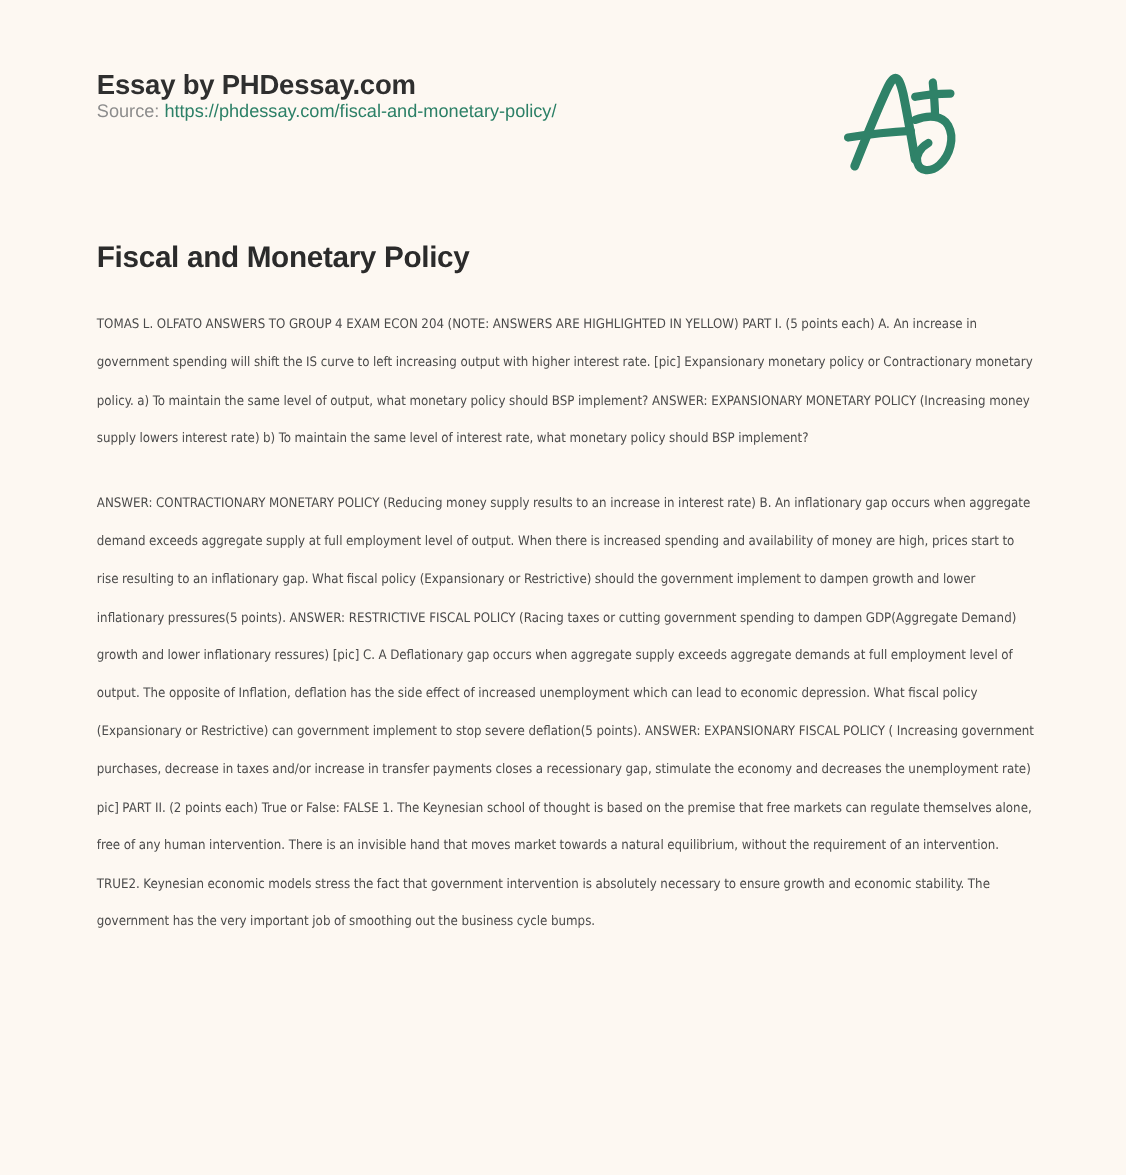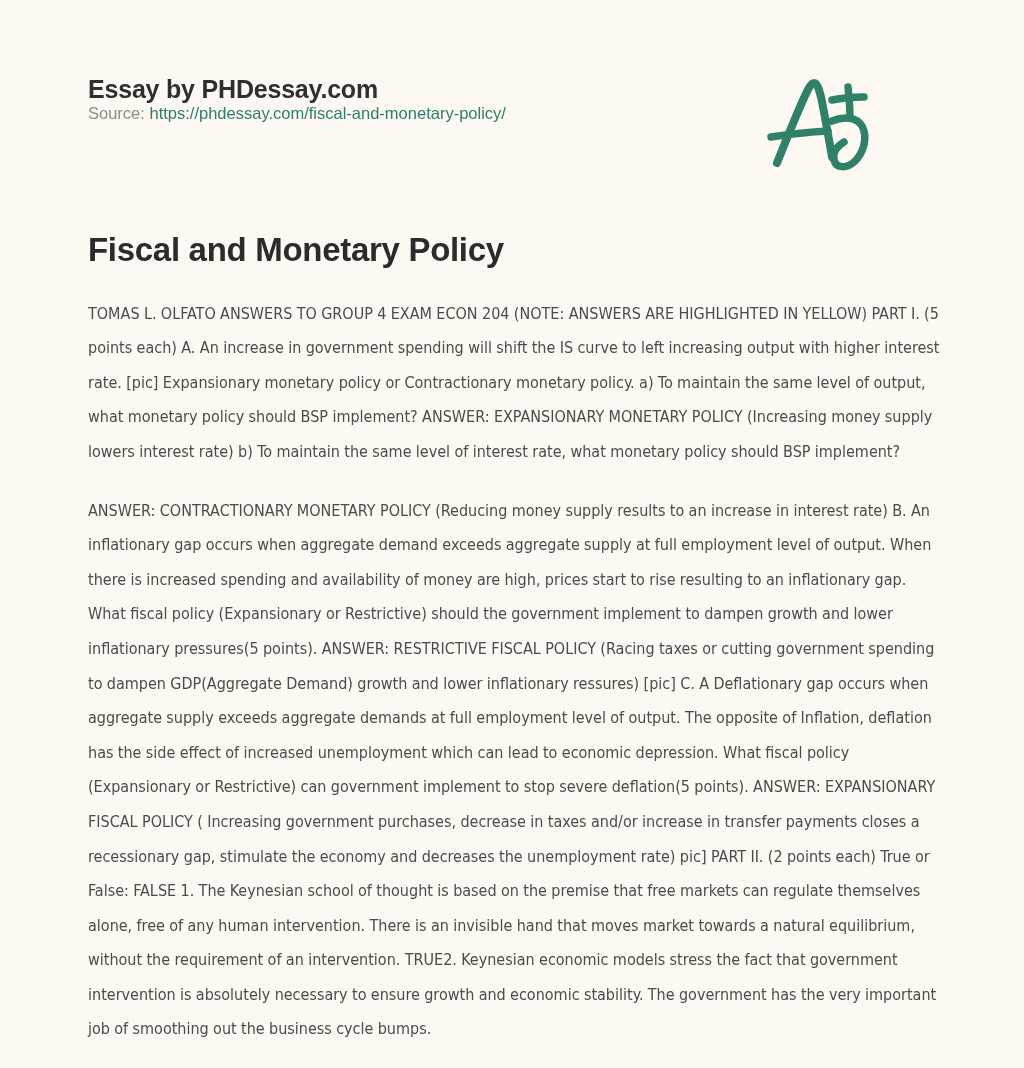--- a/index.html
+++ b/index.html
@@ -14,21 +14,21 @@
     color: #3a3a3a;
     overflow: hidden;
     position: relative;
   }
 
   .page {
     position: relative;
     width: 1024px;
     height: 1068px;
     box-sizing: border-box;
-    padding: 12px 88px;
+    padding: 0 88px;
   }
 
   
   .header {
     position: relative;
     padding-top: 62px;
     height: 120px;
     box-sizing: border-box;
   }
   .brand-title {
@@ -64,37 +64,37 @@
   .logo svg {
     display: block;
     width: 140px;
     height: 115px;
   }
 
   
   .doc-title {
     margin: 0;
     padding-top: 98px;
-    font-size: 33px;
+    font-size: 27px;
     font-weight: bold;
     letter-spacing: -0.3px;
     color: #2b2b2b;
     line-height: 1.2;
   }
 
   
   .article {
     padding-top: 27px;
     width: 852px;
   }
   .article p {
     margin: 0 0 24px 0;
     font-family: "DejaVu Sans Condensed", "Liberation Sans Narrow", "Liberation Sans", sans-serif;
     font-stretch: condensed;
-    font-size: 16px;
+    font-size: 12px;
     line-height: 34.6px;
     color: #4b4b4b;
     text-align: left;
     word-spacing: -0.2px;
   }
   .article p:last-child {
     margin-bottom: 0;
   }
 </style>
 </head>

